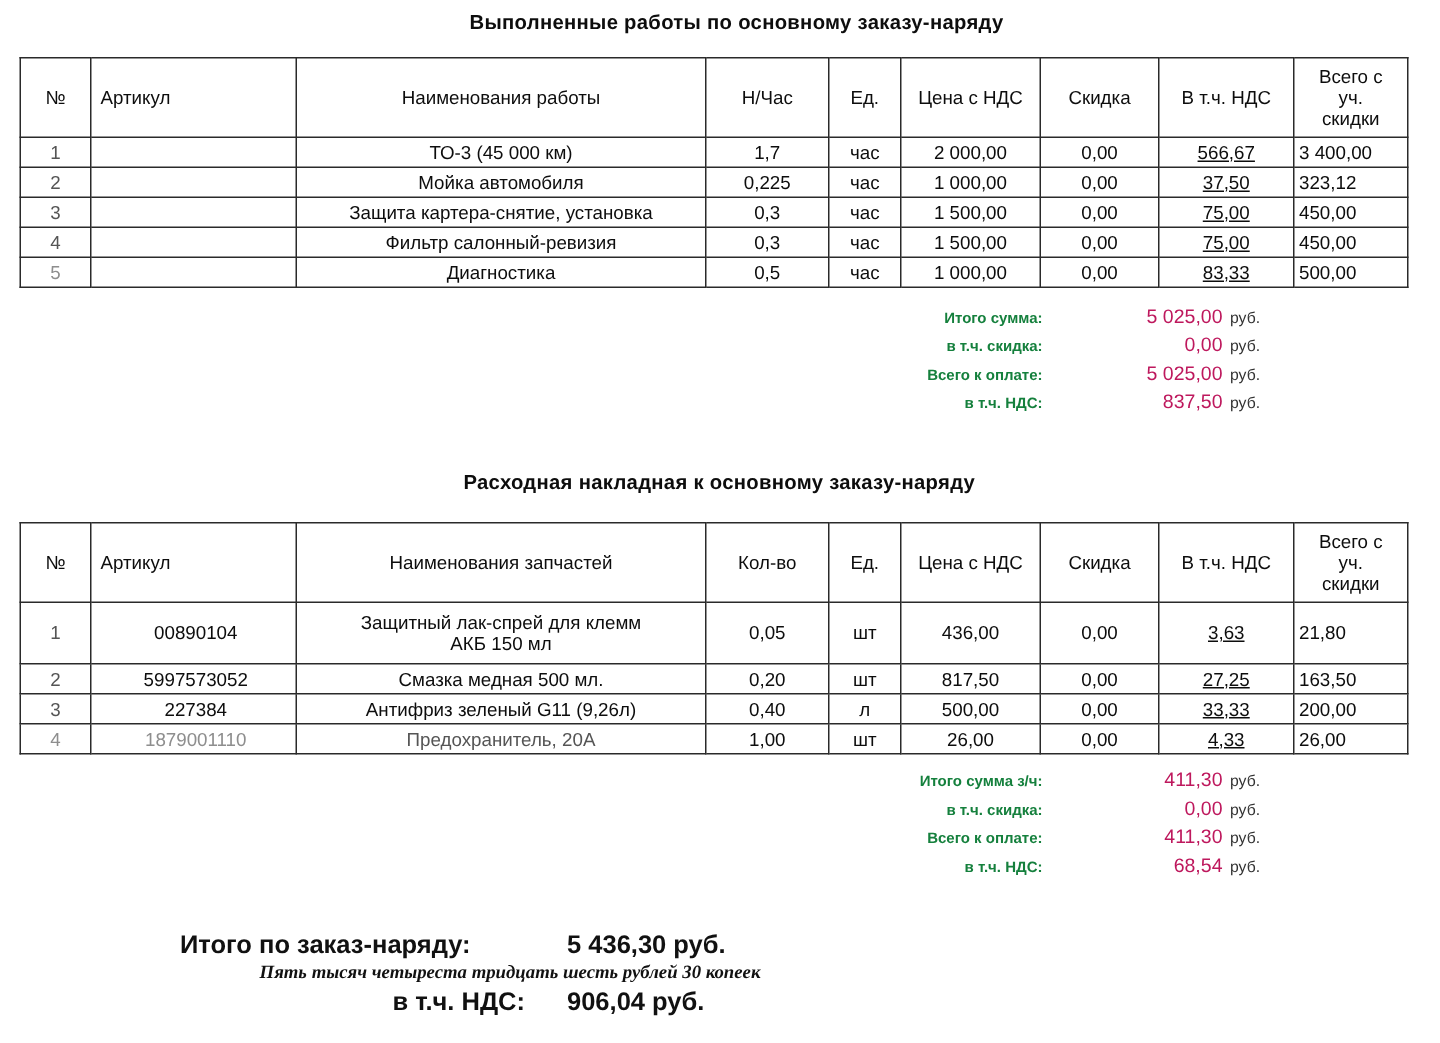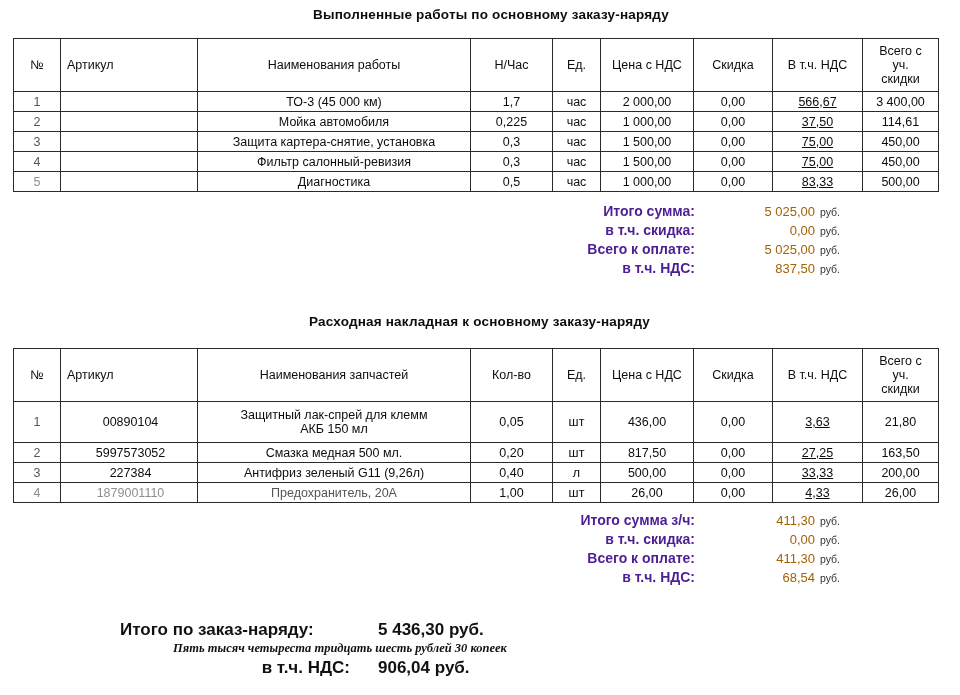--- a/index.html
+++ b/index.html
@@ -70,21 +70,21 @@
   }
 
   .c-num     { text-align: center; }
   .c-art     { text-align: center; padding-left: 6px !important; }
   .c-name    { text-align: center; }
   .c-qty     { text-align: center; }
   .c-unit    { text-align: center; }
   .c-price   { text-align: center; }
   .c-disc    { text-align: center; }
   .c-vat     { text-align: center; text-decoration: underline; }
-  .c-total   { text-align: center; }
+  .c-total   { text-align: left; }
 
   
   .faint { color: #8e8e8e; }
   .semi  { color: #555555; }
 
   #table-works { left: 13px; top: 38px; width: 925px; }
   #table-parts { left: 13px; top: 348px; width: 925px; }
 
   .two-line { line-height: 1.25; }
 
@@ -98,29 +98,29 @@
 
   .totals-row {
     display: flex;
     align-items: baseline;
     height: 19px;
   }
   .totals-label {
     width: 175px;
     text-align: right;
     font-weight: bold;
-    font-size: 14px;
-    color: #4c1d95;
+    font-size: 10px;
+    color: #15803d;
     white-space: nowrap;
   }
   .totals-value {
     width: 120px;
     text-align: right;
     font-size: 13px;
-    color: #a16207;
+    color: #be185d;
     padding-right: 5px;
     white-space: nowrap;
   }
   .totals-cur {
     font-size: 10.5px;
     color: #333333;
   }
 
   
   #grand-total {
@@ -212,21 +212,21 @@
       </tr>
       <tr>
         <td class="c-num semi">2</td>
         <td class="c-art"></td>
         <td class="c-name">Мойка автомобиля</td>
         <td class="c-qty">0,225</td>
         <td class="c-unit">час</td>
         <td class="c-price">1 000,00</td>
         <td class="c-disc">0,00</td>
         <td class="c-vat">37,50</td>
-        <td class="c-total">114,61</td>
+        <td class="c-total">323,12</td>
       </tr>
       <tr>
         <td class="c-num semi">3</td>
         <td class="c-art"></td>
         <td class="c-name">Защита картера-снятие, установка</td>
         <td class="c-qty">0,3</td>
         <td class="c-unit">час</td>
         <td class="c-price">1 500,00</td>
         <td class="c-disc">0,00</td>
         <td class="c-vat">75,00</td>

